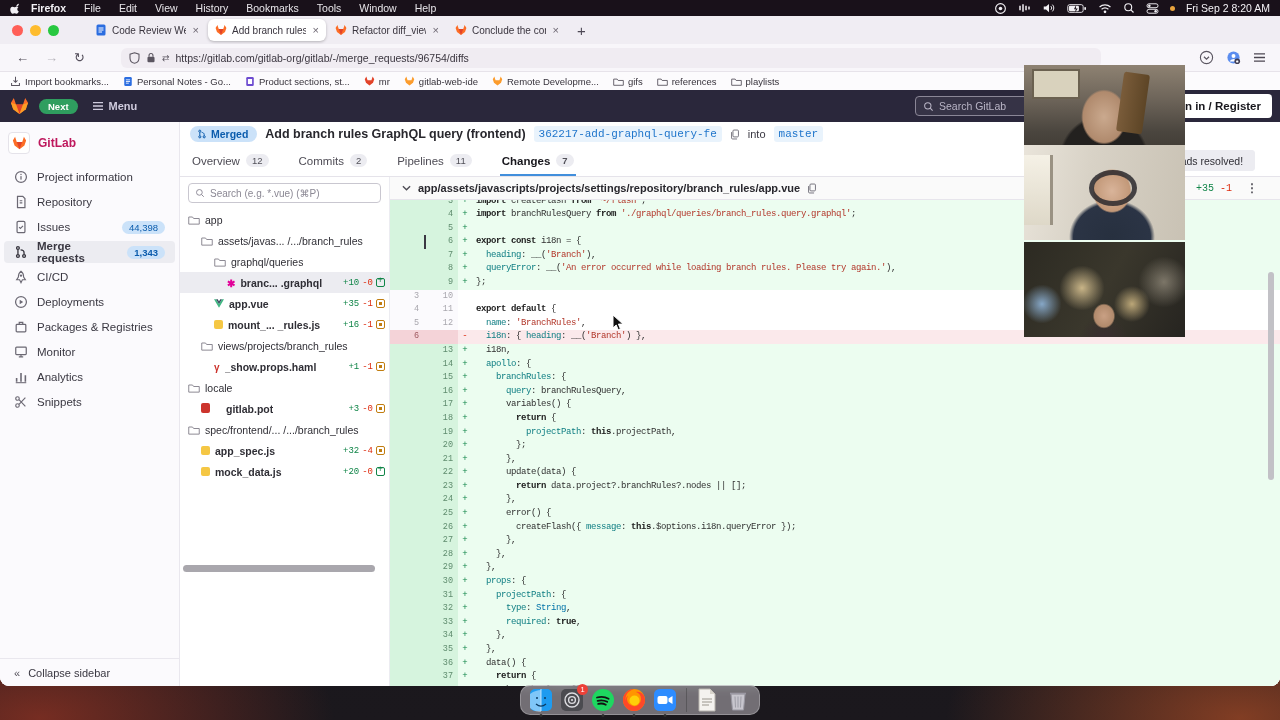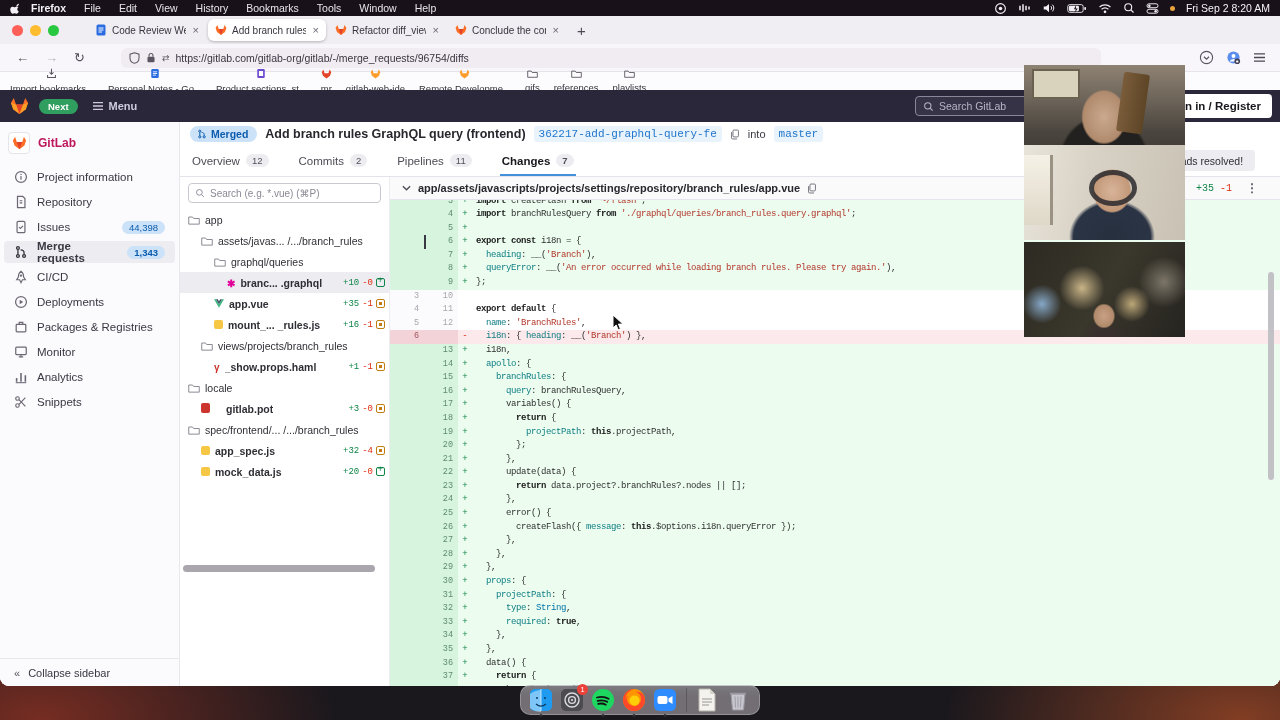--- a/index.html
+++ b/index.html
@@ -36,21 +36,21 @@
   .favicon { width:12px; height:12px; flex:0 0 12px; display:inline-block; }
 
   .navrow { position:absolute; left:0; top:28px; width:100%; height:28px; background:#f8f6fa; display:flex; align-items:center; padding:0 8px; border-bottom:1px solid #e7e3ea; }
   .navbtn { color:#55505c; font-size:13px; padding:0 8px; }
   .navbtn.dim { opacity:.4; }
   .urlbar { flex:0 0 auto; width:980px; height:20px; margin-left:28px; background:#f0ecf2; border-radius:6px; display:flex; align-items:center; padding:0 8px; gap:6px; }
   .urlbar .url { font-size:10.5px; color:#3a353f; }
   .navright { margin-left:auto; display:flex; align-items:center; gap:12px; padding-right:6px; }
 
   .bmrow { position:absolute; left:0; top:56px; width:100%; height:18px; background:#fcfbfd; display:flex; align-items:center; padding:0 10px; gap:14px; }
-  .bm { display:flex; align-items:center; gap:4px; font-size:9.5px; color:#36323b; white-space:nowrap;flex-direction:column; }
+  .bm { display:flex; align-items:center; gap:4px; font-size:9.5px; color:#36323b; white-space:nowrap; }
 
   
   .glnav { position:absolute; left:0; top:74px; width:100%; height:32px; background:#2a273b; display:flex; align-items:center; padding:0 10px; }
   .nextpill { background:#2f9e5f; color:#fff; font-size:9.5px; font-weight:bold; border-radius:9px; padding:2px 9px; margin-left:10px; }
   .glmenu { display:flex; align-items:center; gap:5px; color:#cfcbdd; font-size:11px; font-weight:bold; margin-left:14px; }
   .glsearch { position:absolute; left:915px; top:6px; width:150px; height:20px; border:1px solid #8a8696; border-radius:4px;
     display:flex; align-items:center; gap:5px; padding:0 7px; color:#b9b5c6; font-size:10.5px; background:rgba(255,255,255,.06); }
   .signin { position:absolute; right:8px; top:4px; height:24px; background:#fff; border-radius:4px; color:#18171d;
     font-size:11.5px; font-weight:bold; display:flex; align-items:center; padding:0 11px; }
 

